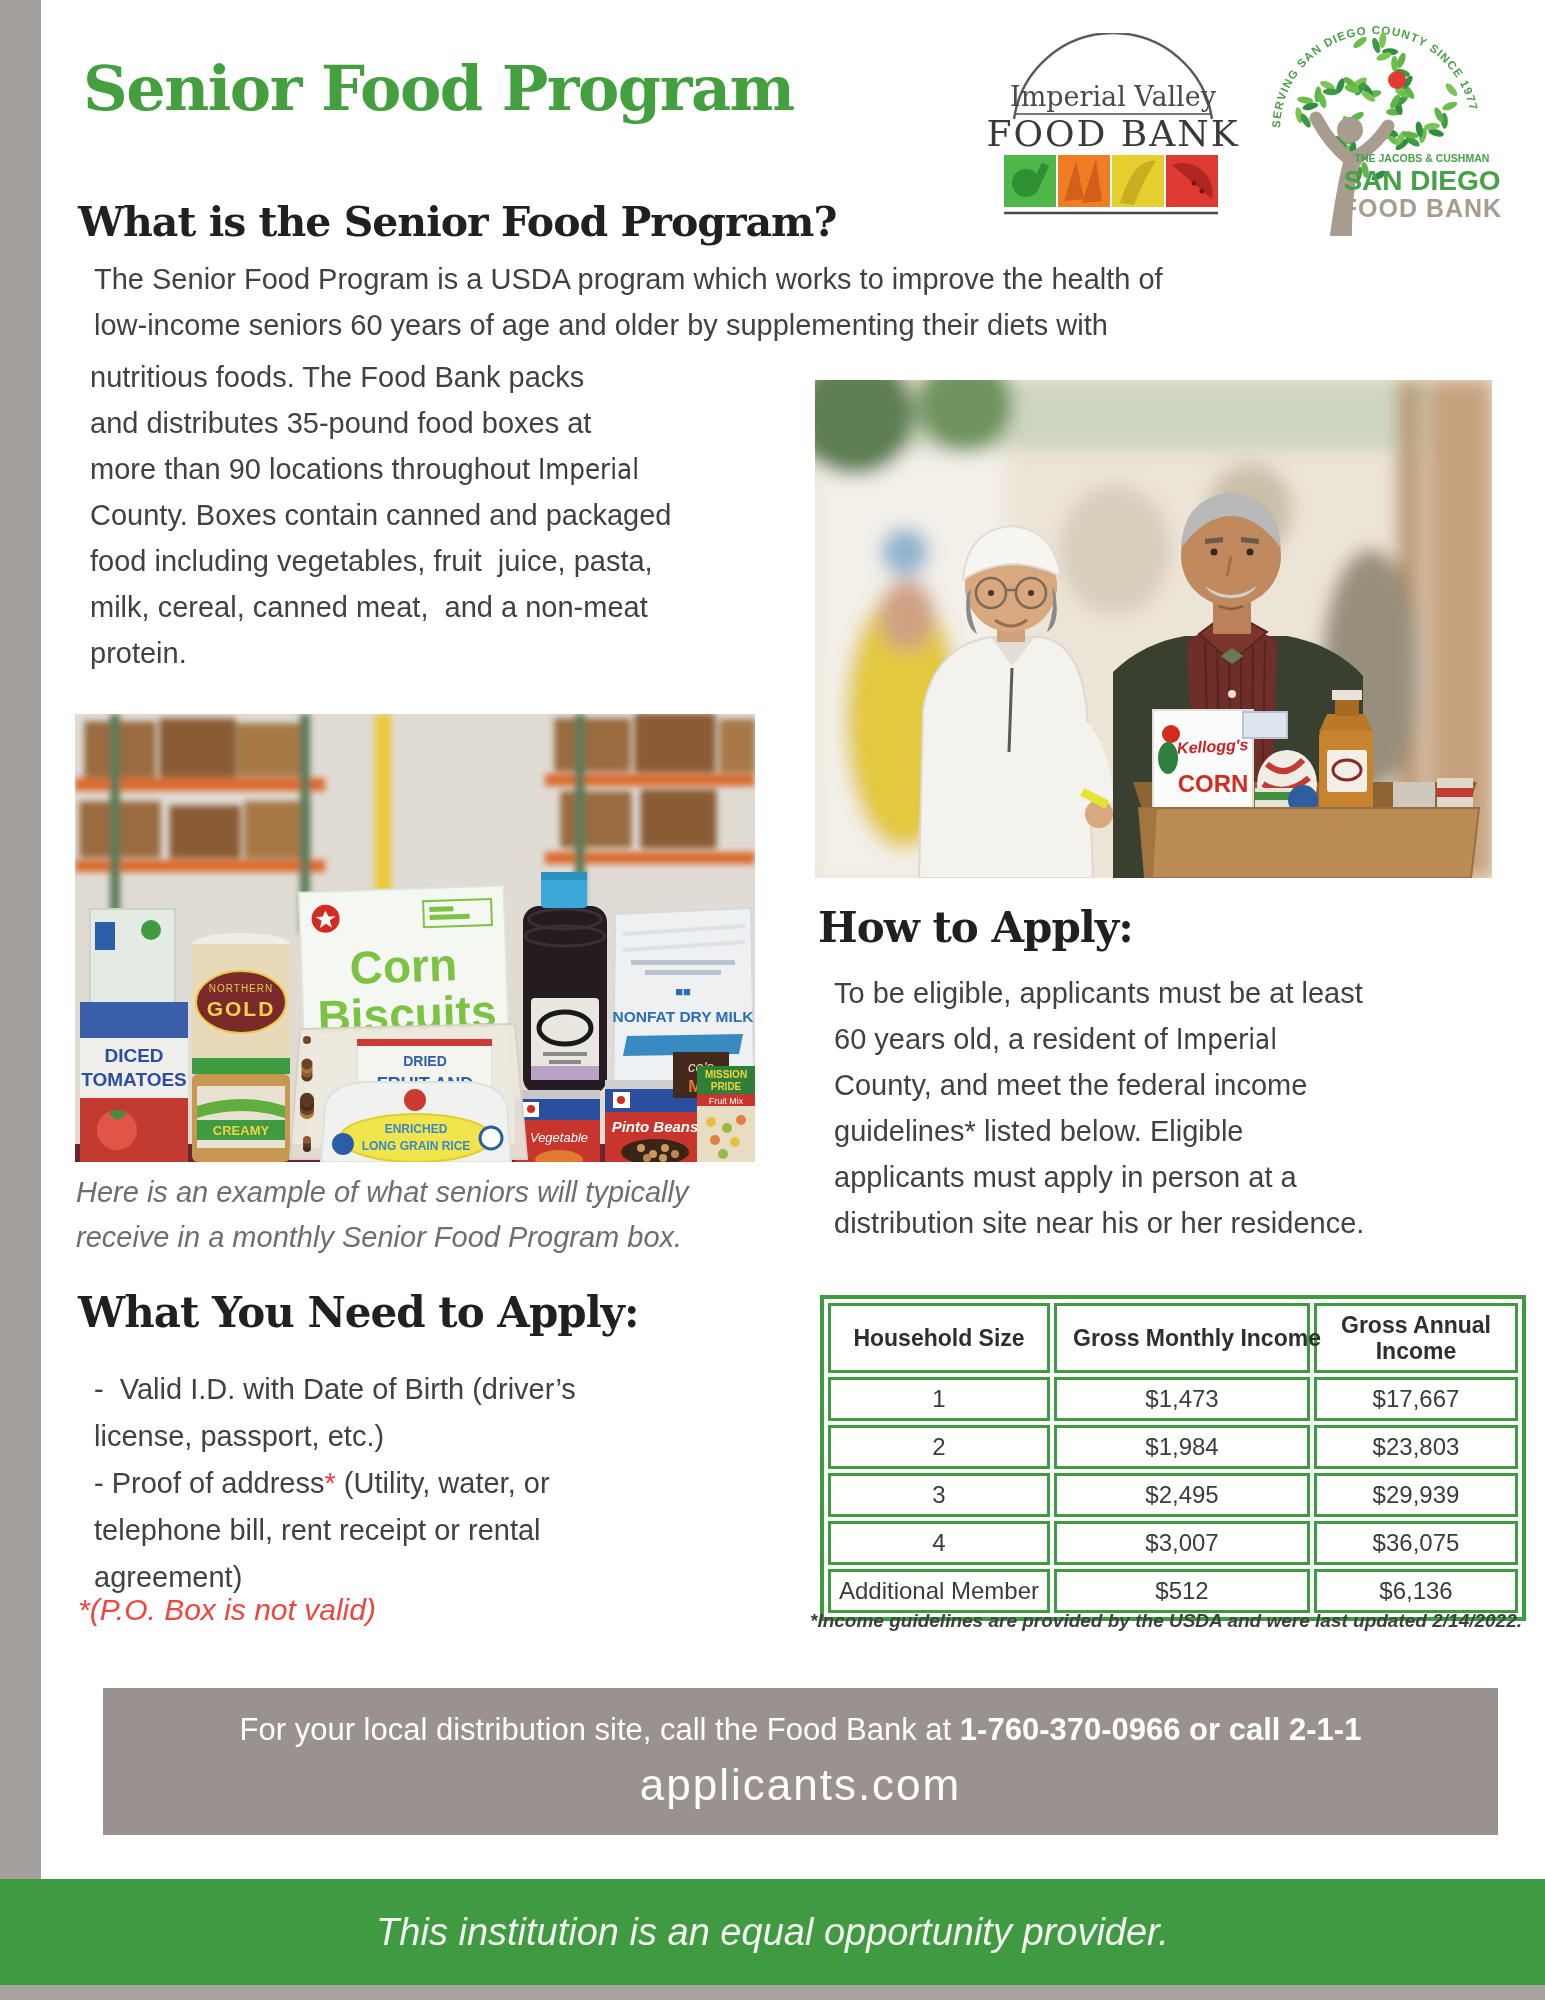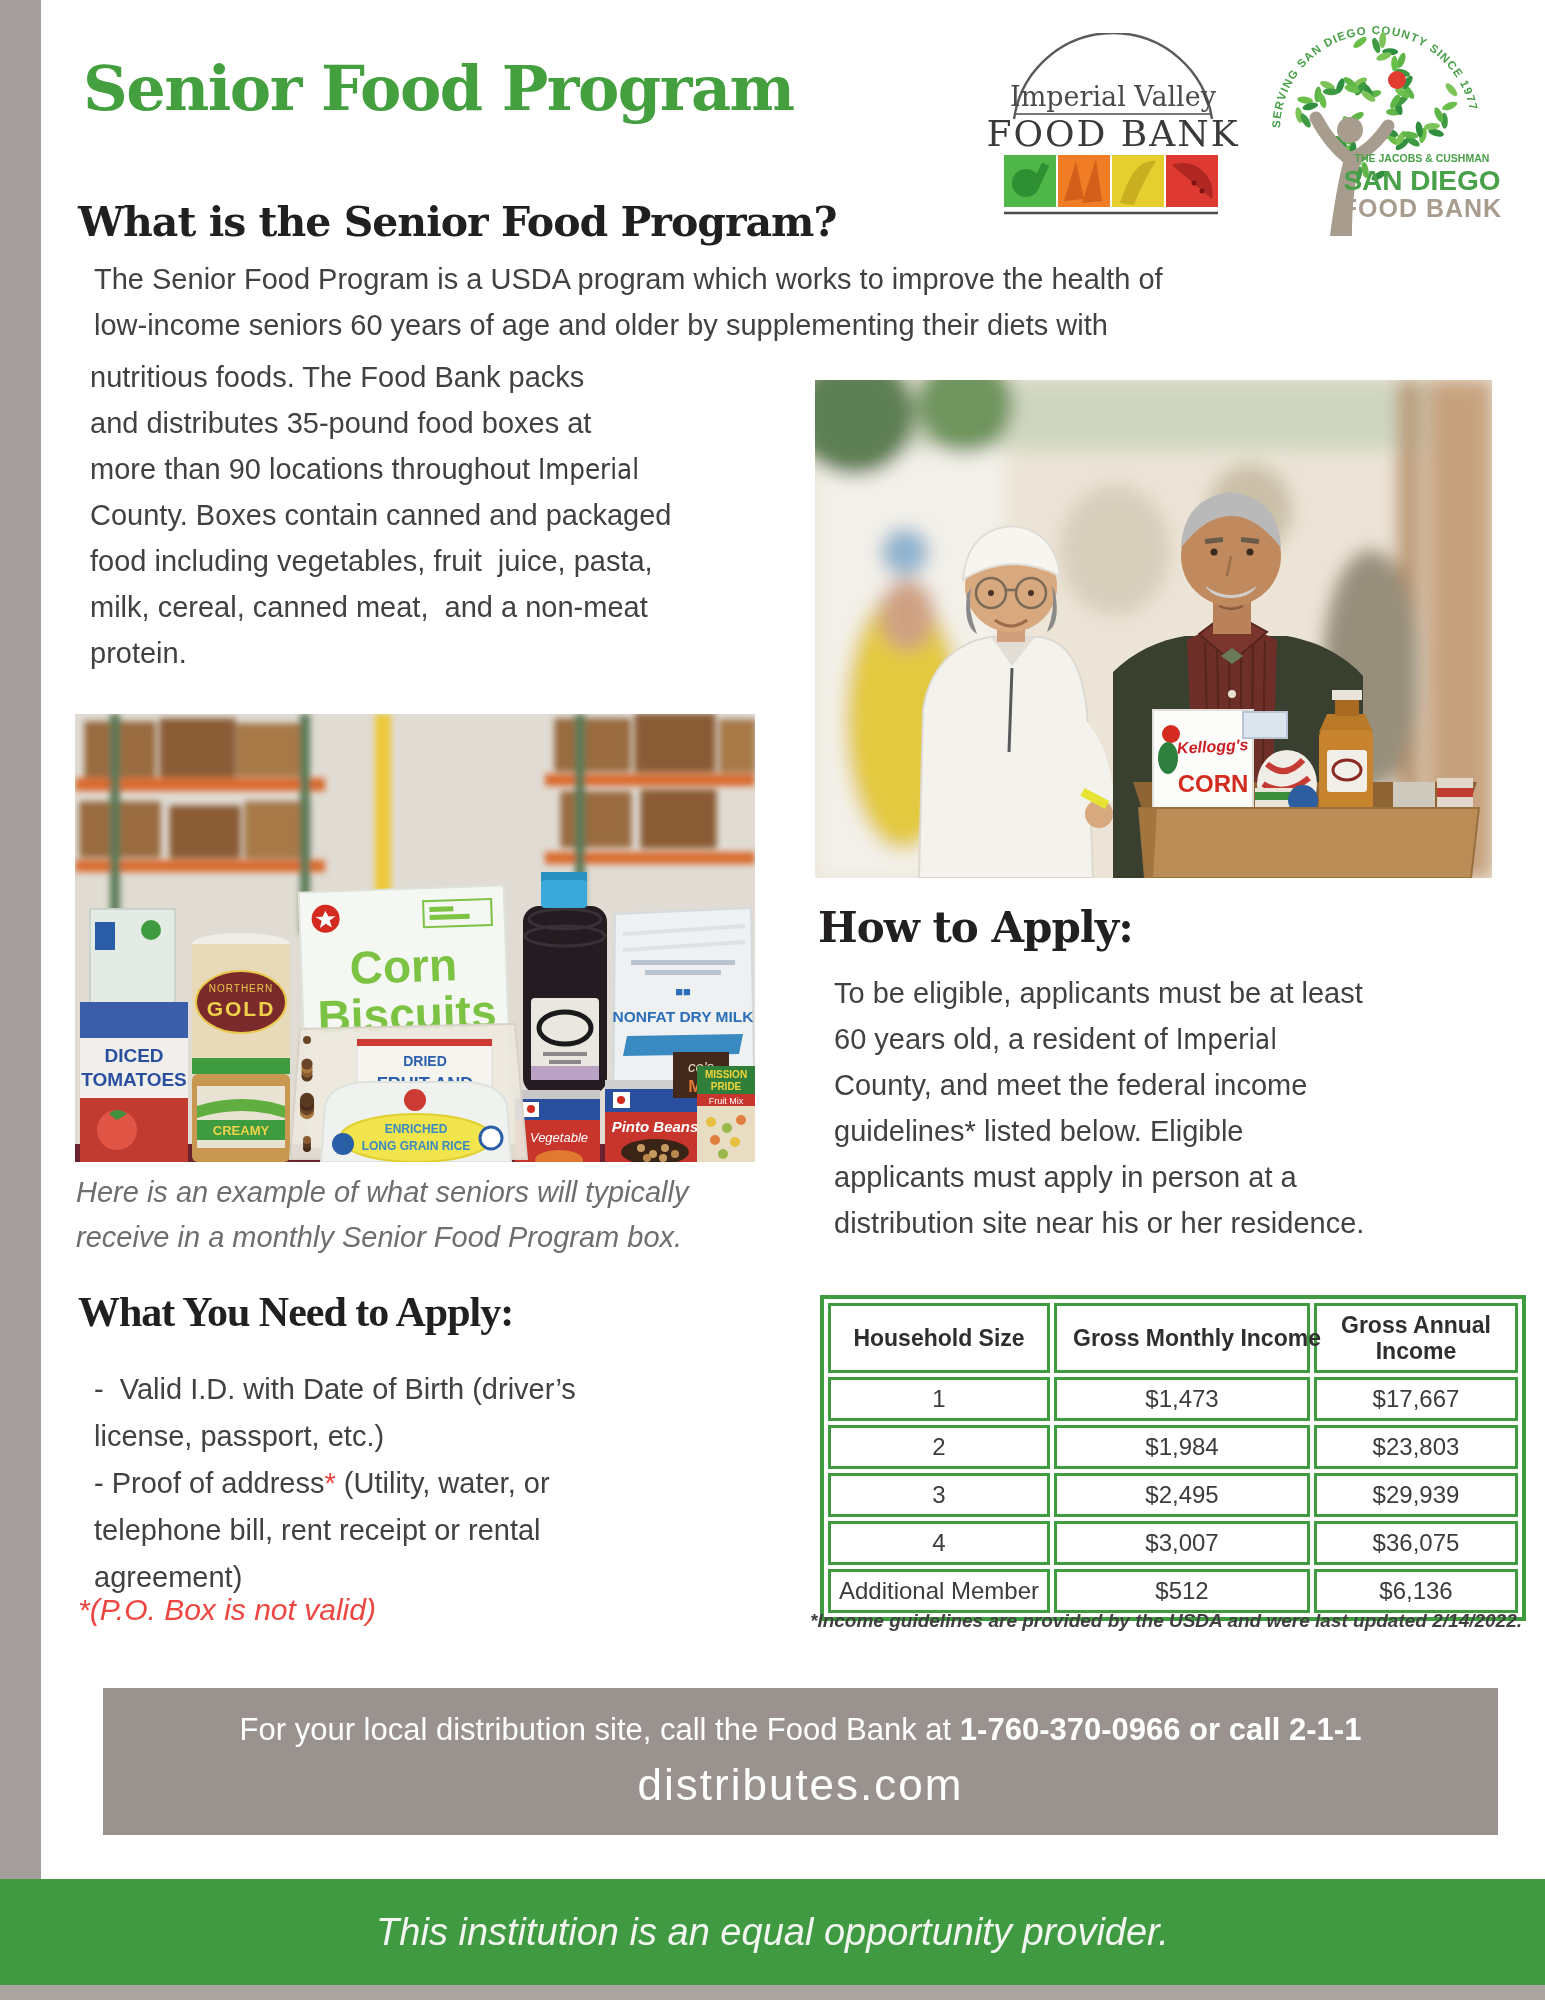--- a/index.html
+++ b/index.html
@@ -9,21 +9,21 @@
   .left-strip{left:0;top:0;width:41px;height:1879px;background:#a49e9c;}
   .bottom-strip{left:0;top:1985px;width:1545px;height:15px;background:#aaa4a1;}
 
   .page-title{left:83px;top:52px;font-family:"DejaVu Serif",serif;font-weight:700;
               font-size:62px;letter-spacing:-1.5px;color:#44a03f;white-space:pre;}
 
   .slab-heading{font-family:"DejaVu Serif",serif;font-weight:700;color:#221f1f;
                 letter-spacing:-1px;white-space:pre;}
   .whatis-heading{left:78px;top:198px;font-size:41px;}
   .how-heading{left:818px;top:903px;font-size:42px;}
-  .need-heading{left:78px;top:1288px;font-size:42px;font-family:Liberation Serif, serif;}
+  .need-heading{left:78px;top:1288px;font-size:42px;}
 
   .body-block{color:#414042;font-size:29px;}
   .body-block .ln{white-space:pre;line-height:46px;height:46px;margin-left:16px;}
   .intro{left:78px;top:256px;}
   .col-text{left:74px;top:354px;}
   .how-text{left:818px;top:970px;}
   .need-text{left:78px;top:1366px;}
   .need-text .ln{line-height:47px;height:47px;}
   .imperial{font-family:"DejaVu Sans",sans-serif;display:inline-block;
             transform:scaleX(.88);transform-origin:left bottom;font-size:28px;color:#3a3a3c;}
@@ -535,18 +535,18 @@
         <td>$512</td>
         <td>$6,136</td>
       </tr>
     </tbody>
   </table>
 
   <div class="abs table-footnote">*Income guidelines are provided by the USDA and were last updated 2/14/2022.</div>
 
   <div class="abs gray-bar">
     <div class="l1"><span>For your local distribution site, call the Food Bank at </span><b>1-760-370-0966 or call 2-1-1</b></div>
-    <div class="l2">distributes.com</div>
+    <div class="l2">applicants.com</div>
   </div>
 
   <div class="abs green-bar">This institution is an equal opportunity provider.</div>
 
 </div>
 
 </body></html>

